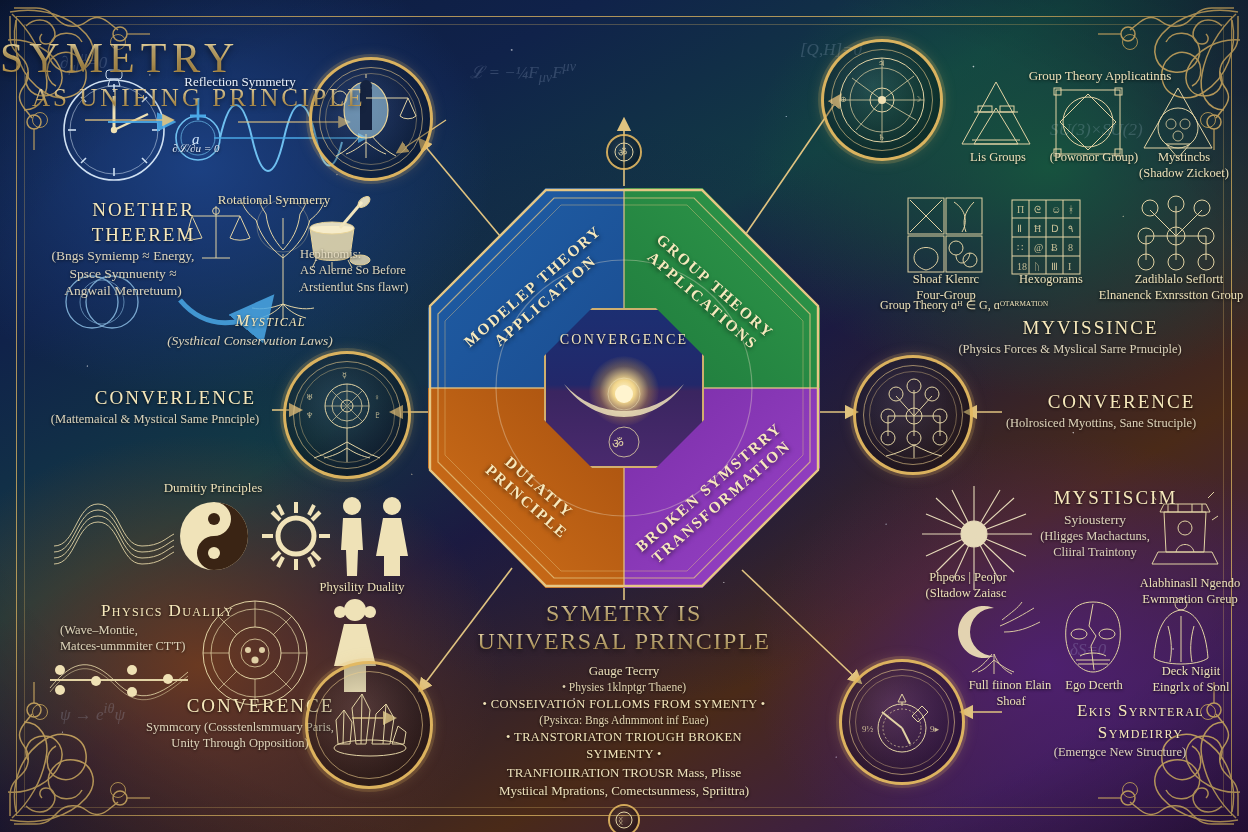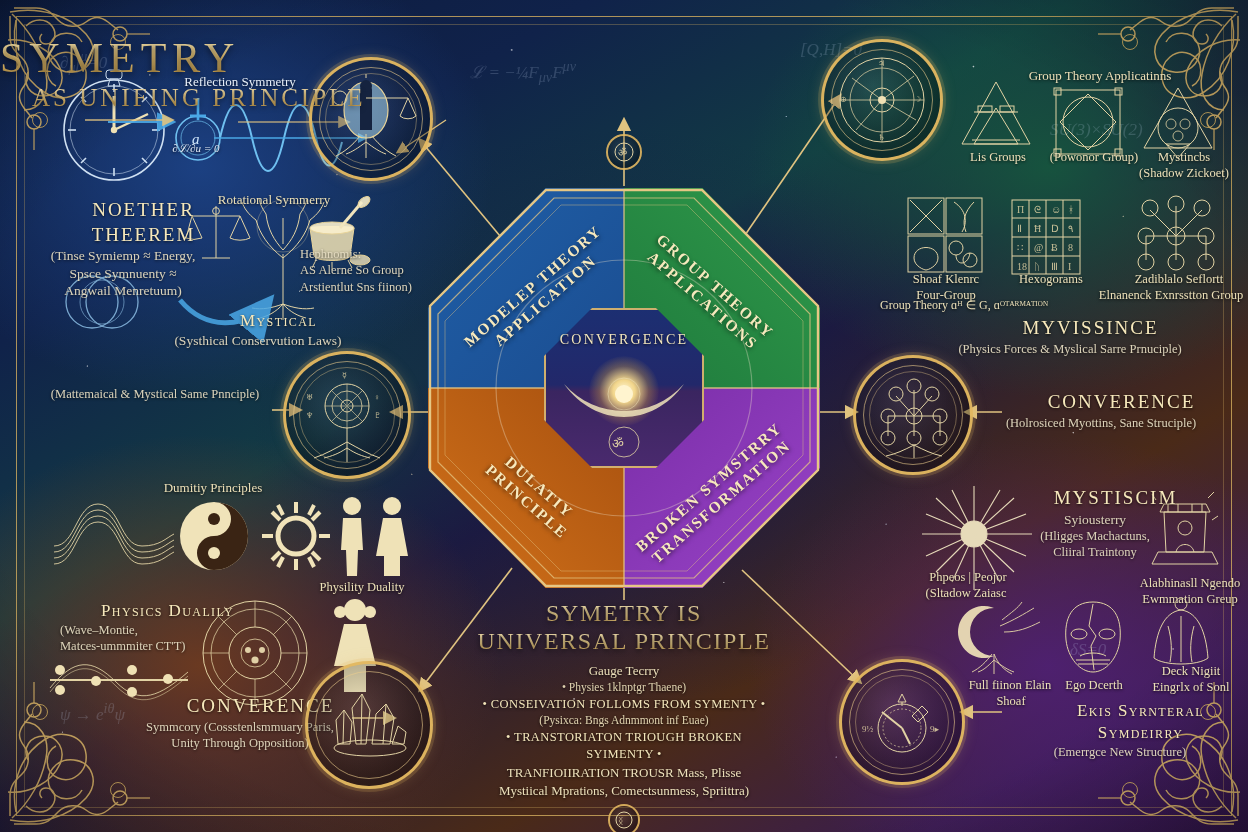--- a/index.html
+++ b/index.html
@@ -226,21 +226,21 @@
     <path d="M52,52 C62,8 74,8 84,52 C94,96 106,96 116,52 C126,8 138,8 148,52 C156,88 166,88 174,56" style="fill:none;stroke:#6fc0f0;stroke-width:2"></path>
     <line x1="46" y1="52" x2="196" y2="52" style="stroke:#4aa8e6;stroke-width:1.6"></line>
     <path d="M190,47 L200,52 L190,57 z" style="fill:#4aa8e6"></path>
   </svg>
 
   <div class="cap t" style="left:150px;top:74px;width:180px;color:#e9f1fb">Reflection Symmetry</div>
   <div class="cap" style="left:126px;top:142px;width:140px;color:#dfe9f6;font-style:italic;font-size:11px">∂ℒ/∂u = 0</div>
 
   <div class="note center" style="left:18px;top:198px;width:210px;">
     <span class="h big">NOETHER THEEREM</span>
-    <span class="s">(Tinse Symiemp ≈ Energy,</span>
+    <span class="s">(Bngs Symiemp ≈ Energy,</span>
     <span class="s">Spsce Symnuenty ≈</span>
     <span class="s">Angwail Menretuum)</span>
   </div>
 
   <svg style="position:absolute;left:56px;top:268px;z-index:8" width="110" height="70">
     <circle cx="36" cy="34" r="26" style="fill:none;stroke:#7aa8cf;stroke-width:1.3"></circle>
     <circle cx="56" cy="34" r="26" style="fill:none;stroke:#7aa8cf;stroke-width:1.3"></circle>
     <circle cx="46" cy="34" r="22" style="fill:none;stroke:#7aa8cf;stroke-width:1;opacity:.7"></circle>
   </svg>
 
@@ -264,30 +264,31 @@
   <svg style="position:absolute;left:296px;top:198px;z-index:8" width="80" height="76">
     <path class="ln-thin" d="M14,30 C14,28 58,28 58,30 L54,58 C52,64 20,64 18,58 z" style="fill:rgba(240,226,180,.85);stroke:#e8d49a"></path>
     <ellipse cx="36" cy="30" rx="22" ry="6" style="fill:rgba(250,240,205,.9);stroke:#e8d49a;stroke-width:1"></ellipse>
     <path class="ln-thin" d="M44,30 L66,4" style="stroke-width:3;stroke:#f0e4bc"></path>
     <ellipse cx="68" cy="4" rx="7" ry="4" transform="rotate(-40 68 4)" style="fill:rgba(245,235,200,.9);stroke:#e8d49a"></ellipse>
     <path class="ln-thin" d="M20,62 L16,70 M52,62 L56,70 M36,64 L36,72"></path>
     <ellipse cx="64" cy="62" rx="10" ry="5" style="fill:rgba(240,228,186,.8);stroke:#e8d49a"></ellipse>
   </svg>
   <div class="note" style="left:300px;top:246px;width:130px;">
     <span class="s sm">Hephnomis:</span>
-    <span class="s sm">AS Alerne So Group</span>
-    <span class="s sm">Arstientlut Sns fiinon)</span>
-  </div>
-
-  <div class="note center" style="left:118px;top:310px;width:280px;">
+    <span class="s sm">AS Alerne So Before</span>
+    <span class="s sm">Arstientlut Sns flawr)</span>
+  </div>
+
+  <div class="note center" style="left:110px;top:310px;width:280px;font-style:italic;">
     <span class="h">Mystical</span>
     <span class="s">(Systhical Conservution Laws)</span>
   </div>
 
   <div class="note center" style="left:20px;top:386px;width:270px;">
+    <span class="h big">CONVERLENCE</span>
     <span class="s sm">(Mattemaical &amp; Mystical Same Pnnciple)</span>
   </div>
 
   <svg style="position:absolute;left:50px;top:486px;z-index:8" width="130" height="96">
     <g class="ln-thin" style="opacity:.9">
       <path d="M4,66 C26,66 26,24 48,24 C70,24 70,66 92,66 C110,66 116,58 124,54"></path>
       <path d="M4,72 C26,72 26,30 48,30 C70,30 70,72 92,72 C110,72 116,64 124,60"></path>
       <path d="M4,60 C26,60 26,18 48,18 C70,18 70,60 92,60 C110,60 116,52 124,48"></path>
       <path d="M4,78 C26,78 26,36 48,36 C70,36 70,78 92,78 C110,78 116,70 124,66"></path>
     </g>

